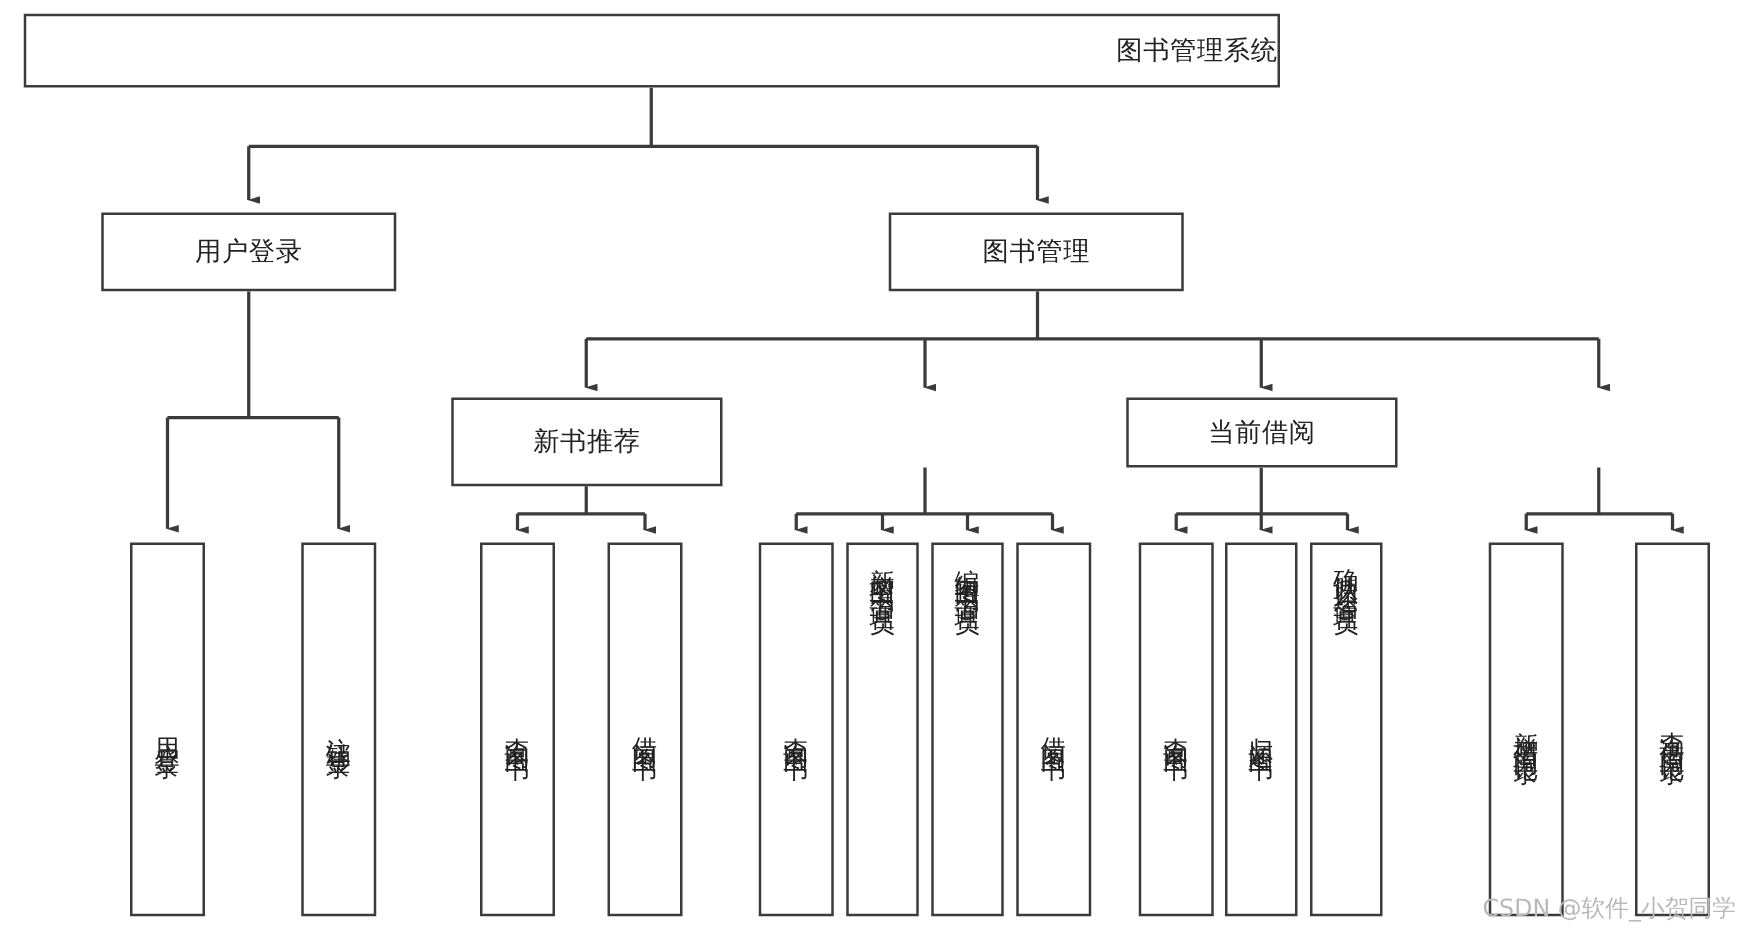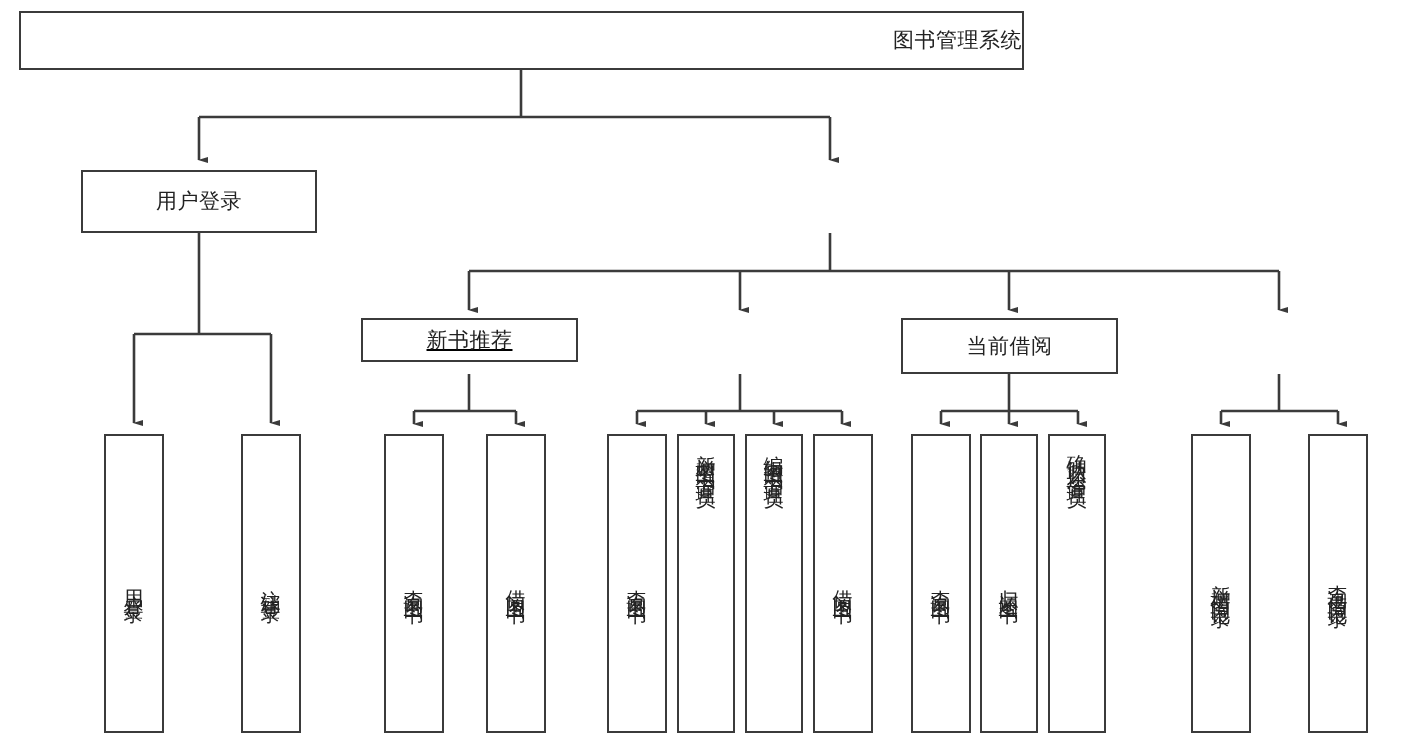--- a/index.html
+++ b/index.html
@@ -133,22 +133,25 @@
   </svg>
 
   <div class="node" style="left:19px; top:11px; width:1005px; height:59px;justify-content:flex-end;">
     <span class="node-label">图书管理系统</span>
   </div>
 
   <div class="node" style="left:81px; top:170px; width:236px; height:63px;">
     <span class="node-label">用户登录</span>
   </div>
 
-
-  <div class="node" style="left:361px; top:318px; width:217px; height:44px;text-decoration:underline;">
+  <div class="node" style="left:711px; top:170px; width:236px; height:63px;">
+    <span class="node-label">图书管理</span>
+  </div>
+
+  <div class="node" style="left:361px; top:318px; width:217px; height:71px;">
     <span class="node-label">新书推荐</span>
   </div>
 
 
   <div class="node" style="left:901px; top:318px; width:217px; height:56px;">
     <span class="node-label">当前借阅</span>
   </div>
 
 
   <div class="node leaf" style="left:104px; top:434px; width:60px; height:299px;">
@@ -188,14 +191,15 @@
     <span class="node-label">确认归还（管理员）</span>
   </div>
 
   <div class="node leaf" style="left:1191px; top:434px; width:60px; height:299px;">
     <span class="node-label">新增借阅记录</span>
   </div>
   <div class="node leaf" style="left:1308px; top:434px; width:60px; height:299px;">
     <span class="node-label">查询借阅记录</span>
   </div>
 
+  <div class="watermark">CSDN @软件_小贺同学</div>
 
 </div>
 
 </body></html>

